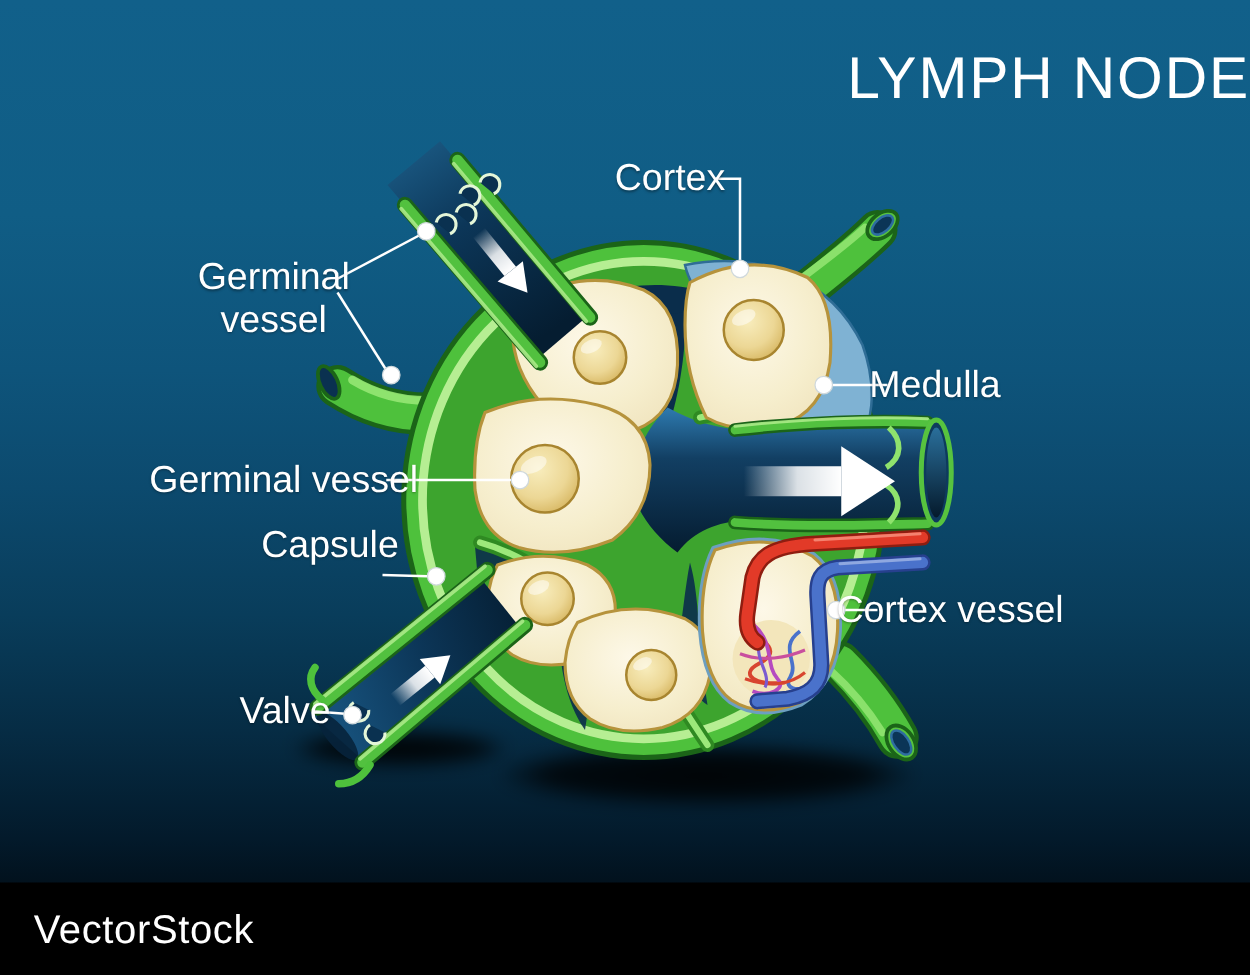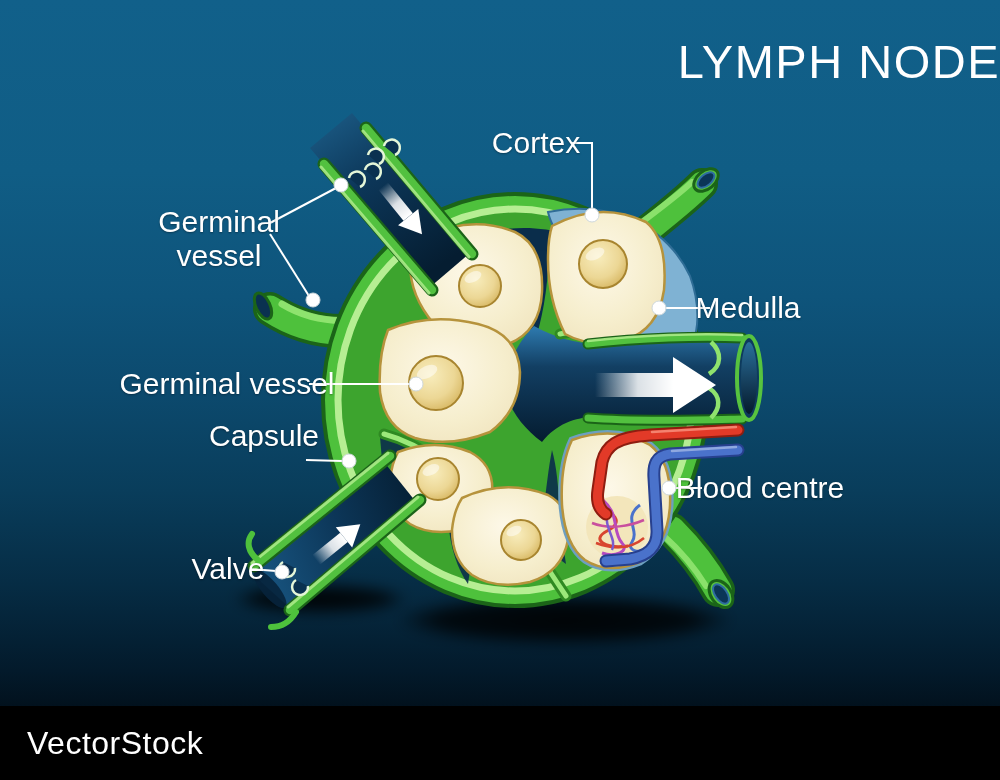--- a/index.html
+++ b/index.html
@@ -302,20 +302,20 @@
       <line class="leader" x1="676" y1="488" x2="702" y2="488"></line>
       <circle class="dot" cx="669" cy="488" r="7"></circle>
     </g>
   </svg>
 
   <div class="lbl" style="left:536px;top:143px">Cortex</div>
   <div class="lbl wrap" style="left:219px;top:239px">Germinal vessel</div>
   <div class="lbl" style="left:748px;top:308px">Medulla</div>
   <div class="lbl" style="left:227px;top:384px">Germinal vessel</div>
   <div class="lbl" style="left:264px;top:436px">Capsule</div>
-  <div class="lbl" style="left:760px;top:488px">Blood centre</div>
+  <div class="lbl" style="left:760px;top:488px">Cortex vessel</div>
   <div class="lbl" style="left:228px;top:569px">Valve</div>
 
   <div class="footer">
     <span class="brand">VectorStock</span>
   </div>
 
 </div>
 
 </body></html>

